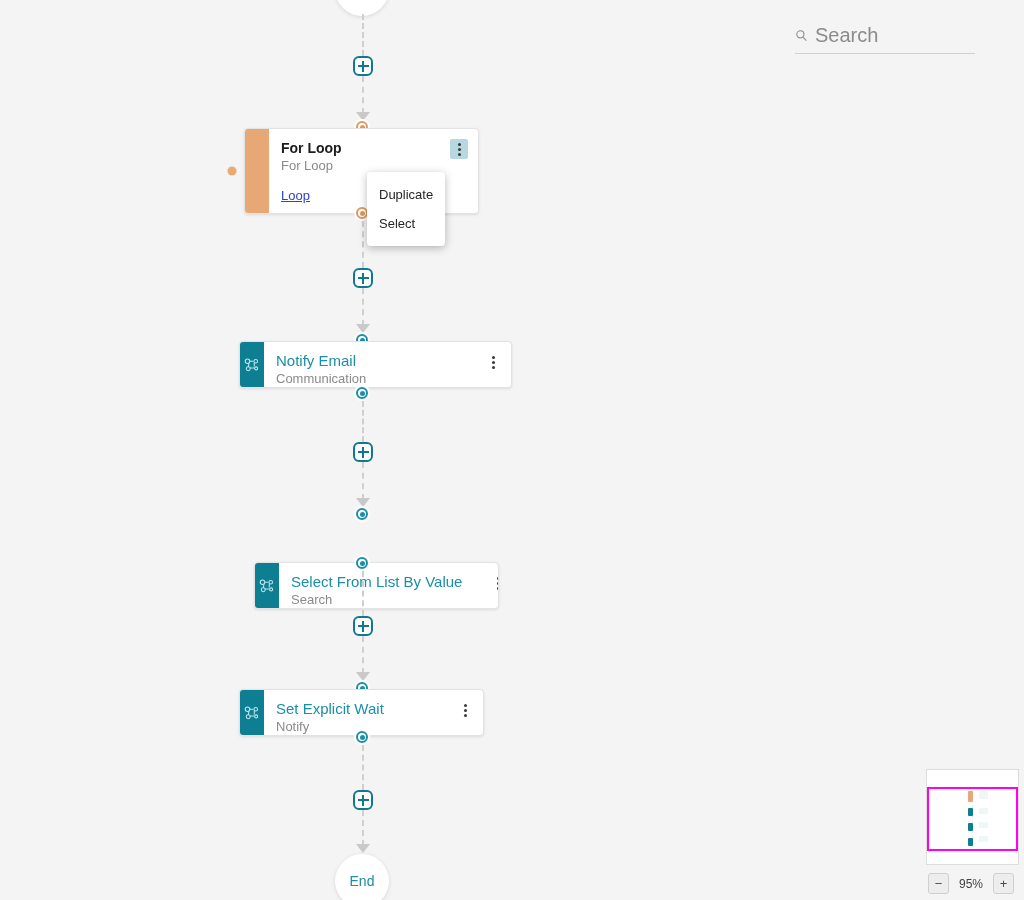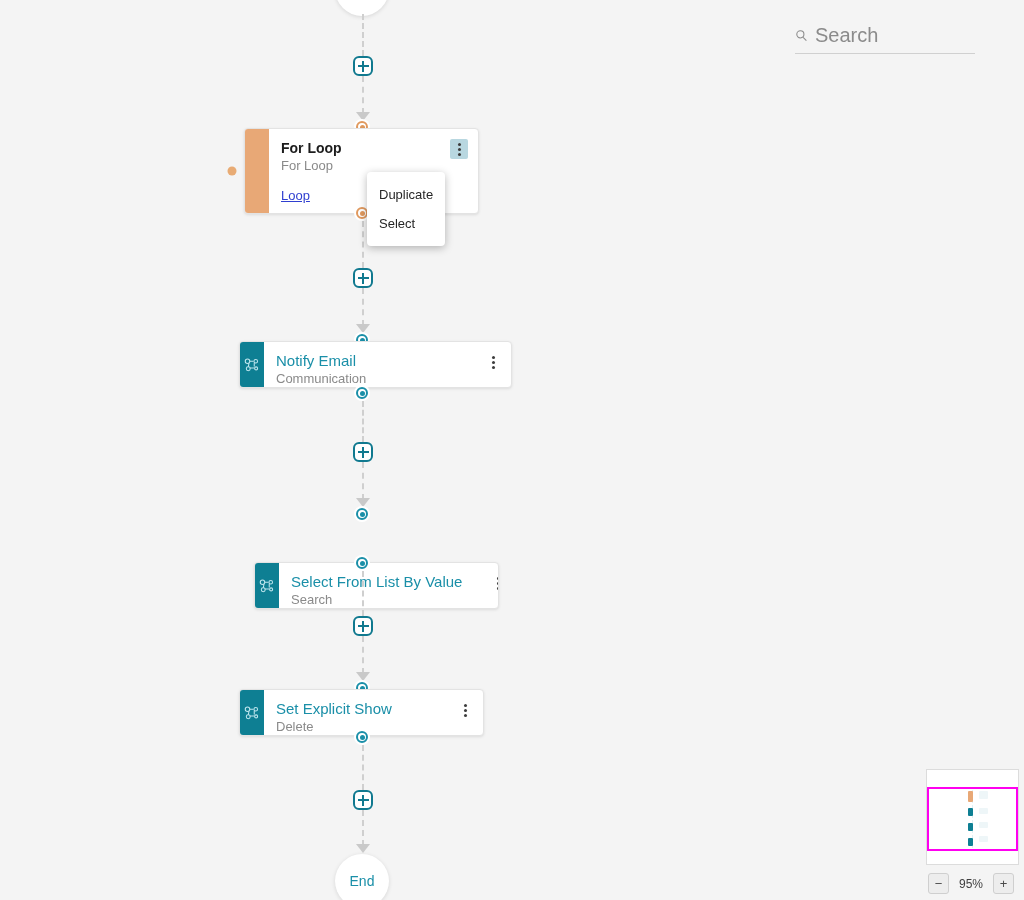--- a/index.html
+++ b/index.html
@@ -439,22 +439,22 @@
         <g fill="none" stroke="#bfe6ee" stroke-width="1.4">
           <circle cx="6" cy="7" r="3"></circle>
           <circle cx="17" cy="7" r="2.4"></circle>
           <circle cx="7" cy="17" r="2.6"></circle>
           <circle cx="17.5" cy="16.5" r="2"></circle>
           <path d="M9 7h5M8 9.5l-1 5M9 16h6M15 9v5"></path>
         </g>
       </svg>
     </div>
     <div class="body">
-      <div class="title">Set Explicit Show</div>
-      <div class="subtitle">Delete</div>
+      <div class="title">Set Explicit Wait</div>
+      <div class="subtitle">Notify</div>
       <div class="kebab kebab-abs">
         <i></i>
         <i></i>
         <i></i>
       </div>
     </div>
   </div>
 
   <div class="port" style="left:362px; top:737px;">
     <span class="ring">

